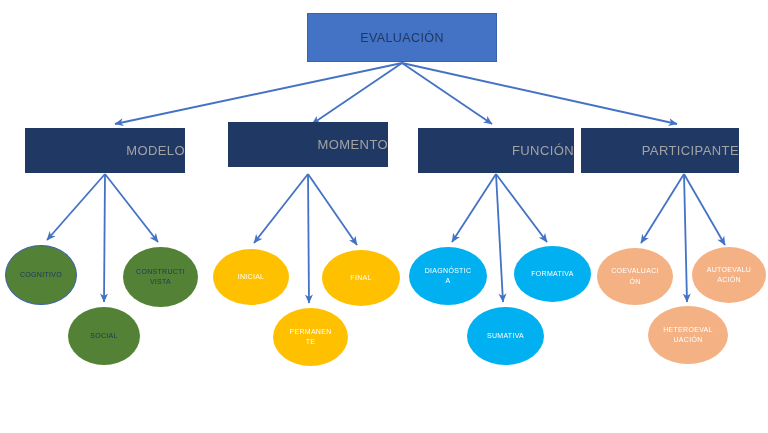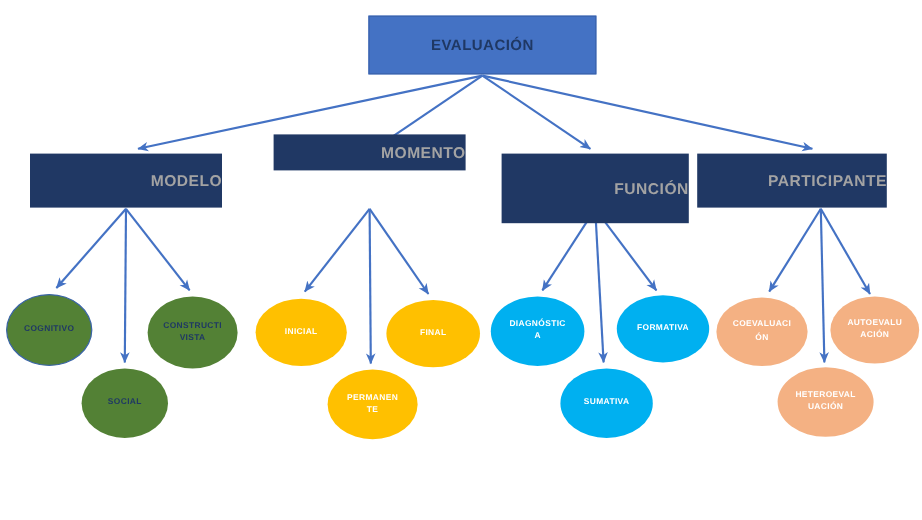--- a/index.html
+++ b/index.html
@@ -11,21 +11,21 @@
     overflow: hidden;
     font-family: "Liberation Sans", sans-serif;
   }
   .connectors { position: absolute; left: 0; top: 0; width: 768px; height: 433px; }
   .node {
     position: absolute;
     display: flex;
     align-items: center;
     justify-content: center;
     text-align: center;
-    font-weight: bold;
+    font-weight: normal;
     box-sizing: border-box;
   }
   .root {
     background: #4472C4;
     border: 1px solid #3A62AC;
     color: #1F3864;
     font-size: 12.5px;
     letter-spacing: 0.4px;
   }
   .branch {
@@ -83,24 +83,24 @@
     <line x1="684" y1="174" x2="725" y2="245" stroke="#4472C4" stroke-width="1.8" marker-end="url(#arrowhead)"></line>
   </svg>
 
   <div class="node root" style="left:307px; top:13px; width:190px; height:49px;">
     <span>EVALUACIÓN</span>
   </div>
 
   <div class="node branch" style="left:25px; top:128px; width:160px; height:45px;">
     <span>MODELO</span>
   </div>
-  <div class="node branch" style="left:228px; top:112px; width:160px; height:30px;">
+  <div class="node branch" style="left:228px; top:122px; width:160px; height:45px;">
     <span>MOMENTO</span>
   </div>
-  <div class="node branch" style="left:418px; top:128px; width:156px; height:58px;">
+  <div class="node branch" style="left:418px; top:128px; width:156px; height:45px;">
     <span>FUNCIÓN</span>
   </div>
   <div class="node branch" style="left:581px; top:128px; width:158px; height:45px;">
     <span>PARTICIPANTE</span>
   </div>
 
   <div class="node leaf green outlined" style="left:5px; top:245px; width:72px; height:60px;">
     <span>COGNITIVO</span>
   </div>
   <div class="node leaf green" style="left:68px; top:307px; width:72px; height:58px;">

